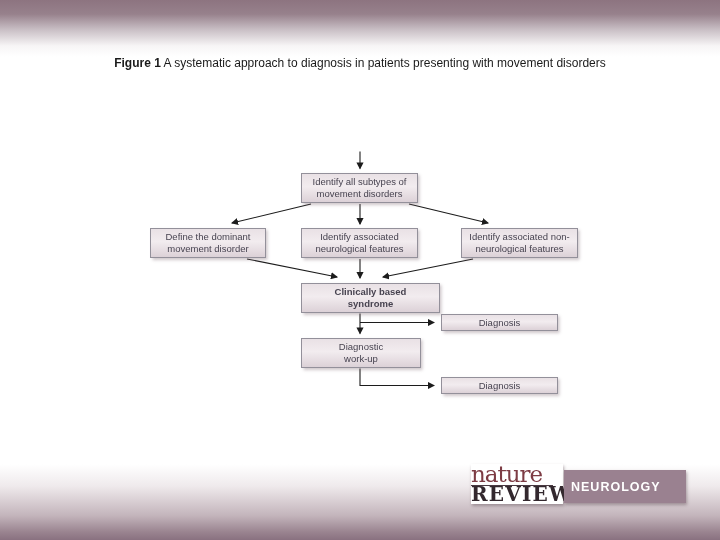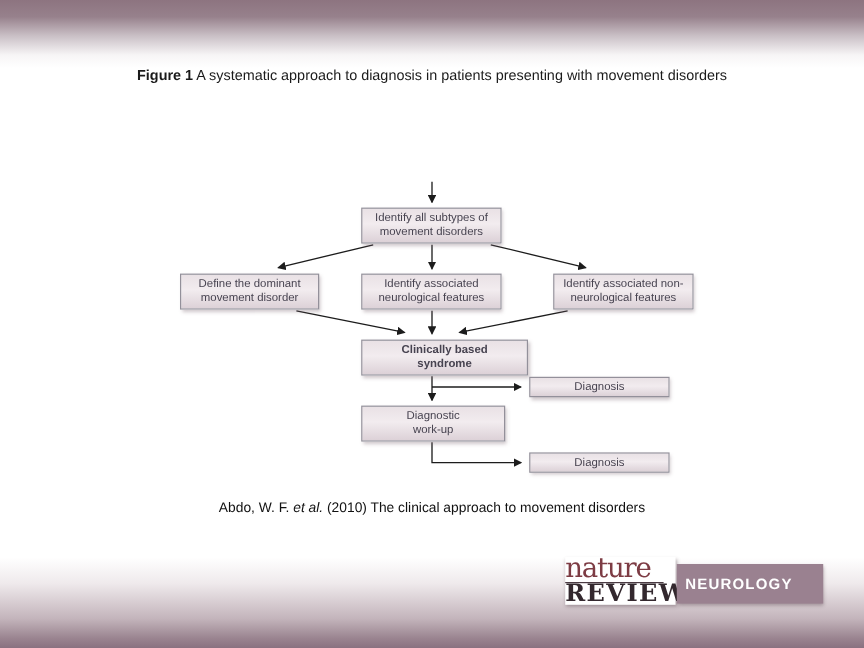--- a/index.html
+++ b/index.html
@@ -122,21 +122,20 @@
   <div class="node" style="left:301px;top:338px;width:120px;height:30px;">
     <span>Diagnostic
 work-up</span>
   </div>
 
   <div class="node" style="left:441px;top:377px;width:117px;height:17px;">
     <span>Diagnosis</span>
   </div>
 
   <div class="citation">
-    <div><span>Abdo, W. F. </span><i>et al.</i><span> (2010) The clinical approach to movement disorders</span></div>
   </div>
 
   <div class="logo-card">
     <div class="nature-word">nature</div>
     <div class="logo-divider"></div>
     <div class="reviews-word">REVIEWS</div>
   </div>
   <div class="journal-box">
     <span>NEUROLOGY</span>
   </div>

